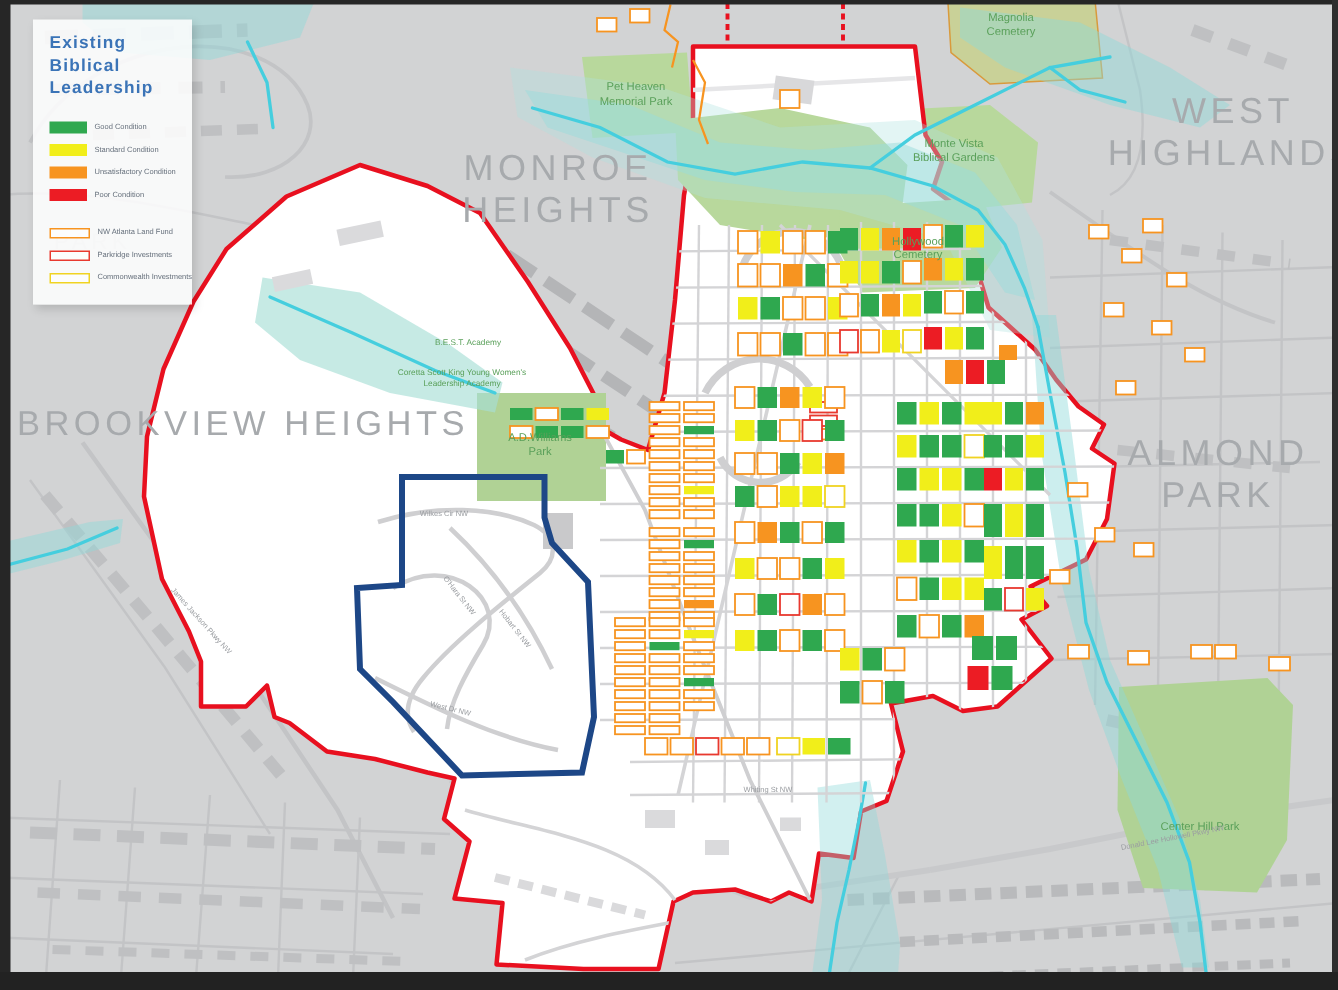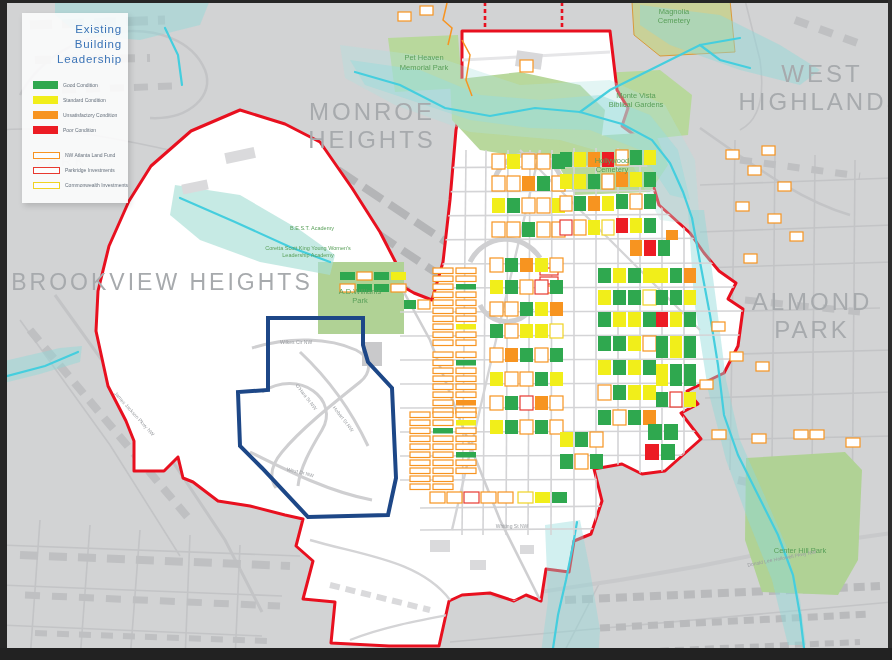--- a/index.html
+++ b/index.html
@@ -12,22 +12,22 @@
   .nbhd{fill:#a7aaad;font-weight:400;letter-spacing:3px;}
   .nbhd-faint{fill:#c3c6c9;letter-spacing:3px;}
   .parklbl{fill:#5aa05a;font-size:7.5px;text-anchor:middle;}
   .schoollbl{fill:#5aa05a;font-size:5.5px;text-anchor:middle;}
   .stlbl{fill:#9a9da1;font-size:5px;text-anchor:middle;}
 
   
   #legend{position:absolute;left:22px;top:13px;width:106px;
           background:rgba(255,255,255,0.85);box-shadow:2px 3px 6px rgba(0,0,0,0.15);
           padding:9px 6px 10px 11px;box-sizing:border-box;z-index:5;}
-  #legend .title{color:#3b74b7;font-weight:normal;font-size:11.5px;
-                 letter-spacing:0.8px;line-height:1.32;text-align:right;}
+  #legend .title{color:#3b74b7;font-weight:bold;font-size:11.5px;
+                 letter-spacing:0.8px;line-height:1.32;}
   #legend .title span{display:block;}
   .lgrow{display:flex;align-items:center;height:15px;}
   .lgrow .sw{width:25px;height:8px;margin-right:5px;flex:none;}
   .lgrow .lab{font-size:5px;color:#66707c;white-space:nowrap;}
   .sw-good{background:#2fa84f;}
   .sw-std{background:#f1ee1a;}
   .sw-uns{background:#f79420;}
   .sw-poor{background:#ec1c24;}
   .sw-nw{background:rgba(255,255,255,0.6);border:1.4px solid #f79420;height:5px!important;}
   .sw-pk{background:rgba(255,255,255,0.6);border:1.4px solid #e8392f;height:5px!important;}
@@ -512,21 +512,21 @@
     <rect x="0" y="0" width="7" height="660" fill="#262626"></rect>
     <rect x="0" y="0" width="892" height="3" fill="#262626"></rect>
     <rect x="888" y="0" width="4" height="660" fill="#2e2e2e"></rect>
     <rect x="0" y="648" width="892" height="12" fill="#222222"></rect>
   </g>
 </svg>
 
 <div id="legend">
   <div class="title">
     <span>Existing</span>
-    <span>Building</span>
+    <span>Biblical</span>
     <span>Leadership</span>
   </div>
   <div class="lg-cond">
     <div class="lgrow">
       <span class="sw sw-good"></span>
       <span class="lab">Good Condition</span>
     </div>
     <div class="lgrow">
       <span class="sw sw-std"></span>
       <span class="lab">Standard Condition</span>

